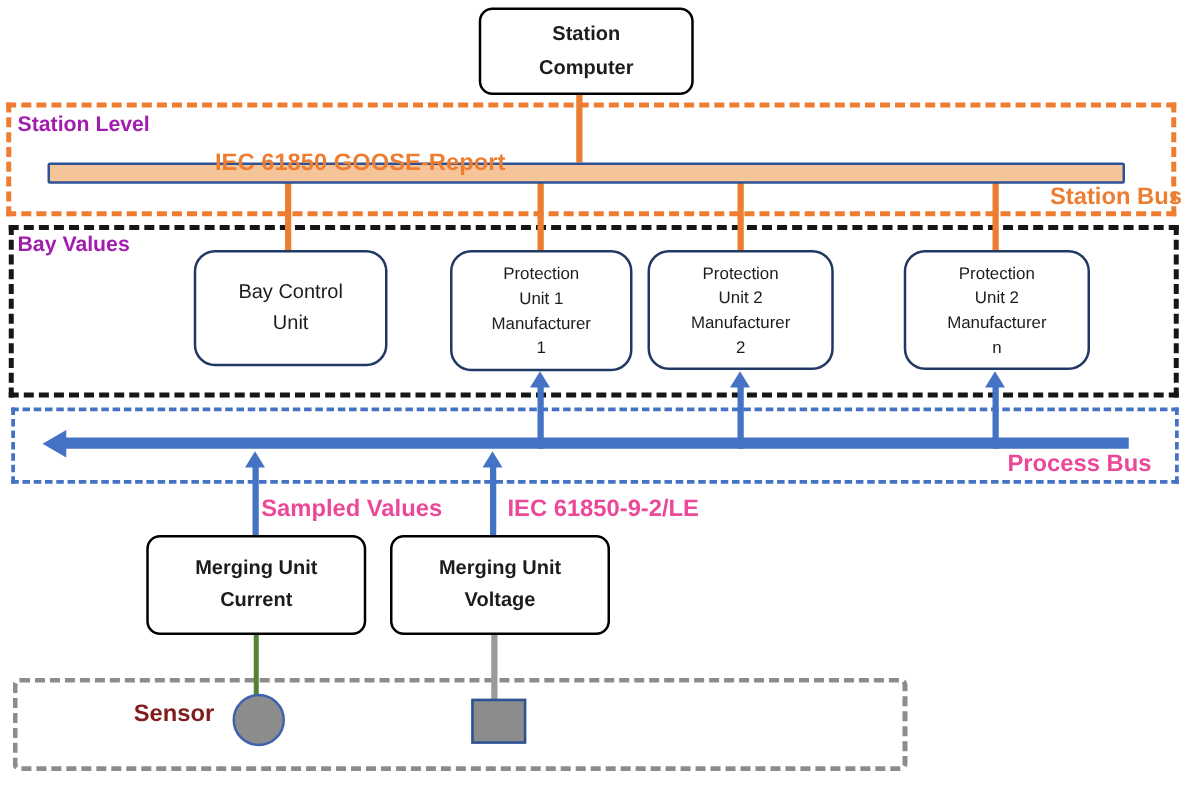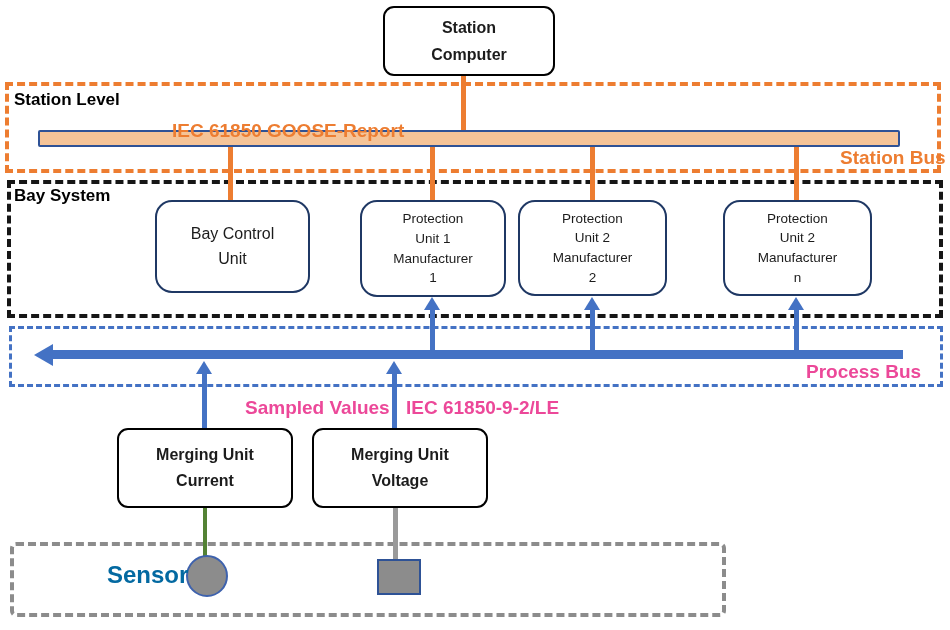--- a/index.html
+++ b/index.html
@@ -27,46 +27,46 @@
   .vline{position:absolute;z-index:2;}
   .orange-line{background:#ED7D31;width:5px;}
   .blue-line{background:#4472C4;width:5px;}
   .green-line{background:#548235;width:4px;}
   .gray-line{background:#9A9A9A;width:5px;}
   .arrow-up{position:absolute;z-index:2;width:0;height:0;
        border-left:8px solid transparent;border-right:8px solid transparent;
        border-bottom:13px solid #4472C4;}
   
   .lbl{position:absolute;z-index:5;font-weight:bold;white-space:nowrap;}
-  .lbl-black{color:#000000;font-size:17px;}
+  .lbl-black{color:#a21caf;font-size:17px;}
   .lbl-orange{color:#ED7D31;font-size:19px;}
   .lbl-blue{color:#ec4899;font-size:19px;}
-  .lbl-gray{color:#0369a1;font-size:24px;}
+  .lbl-gray{color:#7f1d1d;font-size:19px;}
   
   .sensor-circle{position:absolute;z-index:4;width:38px;height:38px;border-radius:50%;
        background:#8C8C8C;border:2.5px solid #3E62AD;}
   .transducer-square{position:absolute;z-index:4;width:40px;height:32px;
        background:#8C8C8C;border:2.5px solid #2E5296;}
 </style>
 </head>
 <body>
 
 <div id="stage">
 
   <div class="region region-station" style="left:5px;top:82px;width:936px;height:91px;"></div>
   <div class="region region-bay" style="left:7px;top:180px;width:936px;height:138px;"></div>
   <div class="region region-process" style="left:9px;top:326px;width:934px;height:61px;"></div>
   <div class="region region-power" style="left:10px;top:542px;width:716px;height:75px;"></div>
 
   <div class="lbl lbl-black" style="left:14px;top:90px;">Station Level</div>
   <div class="lbl lbl-orange" style="left:172px;top:106px;margin-top:14px;">IEC 61850 GOOSE-Report</div>
   <div class="lbl lbl-orange" style="left:808px;top:147px;margin-left:32px;">Station Bus</div>
-  <div class="lbl lbl-black" style="left:14px;top:186px;">Bay System</div>
+  <div class="lbl lbl-black" style="left:14px;top:186px;">Bay Values</div>
   <div class="lbl lbl-blue" style="left:806px;top:361px;">Process Bus</div>
-  <div class="lbl lbl-blue" style="left:209px;top:397px;margin-left:36px;">Sampled Values</div>
+  <div class="lbl lbl-blue" style="left:209px;top:397px;">Sampled Values</div>
   <div class="lbl lbl-blue" style="left:406px;top:397px;">IEC 61850-9-2/LE</div>
   <div class="lbl lbl-gray" style="left:107px;top:561px;">Sensor</div>
 
   <div class="station-bus-bar" style="left:38px;top:130px;width:858px;height:13px;"></div>
 
   <div class="process-bus-line" style="left:52px;top:350px;width:851px;height:9px;"></div>
   <div class="process-bus-arrowhead" style="left:34px;top:344px;"></div>
 
   <div class="vline orange-line" style="left:461px;top:76px;height:54px;"></div>
   <div class="vline orange-line" style="left:228px;top:143px;height:58px;"></div>

